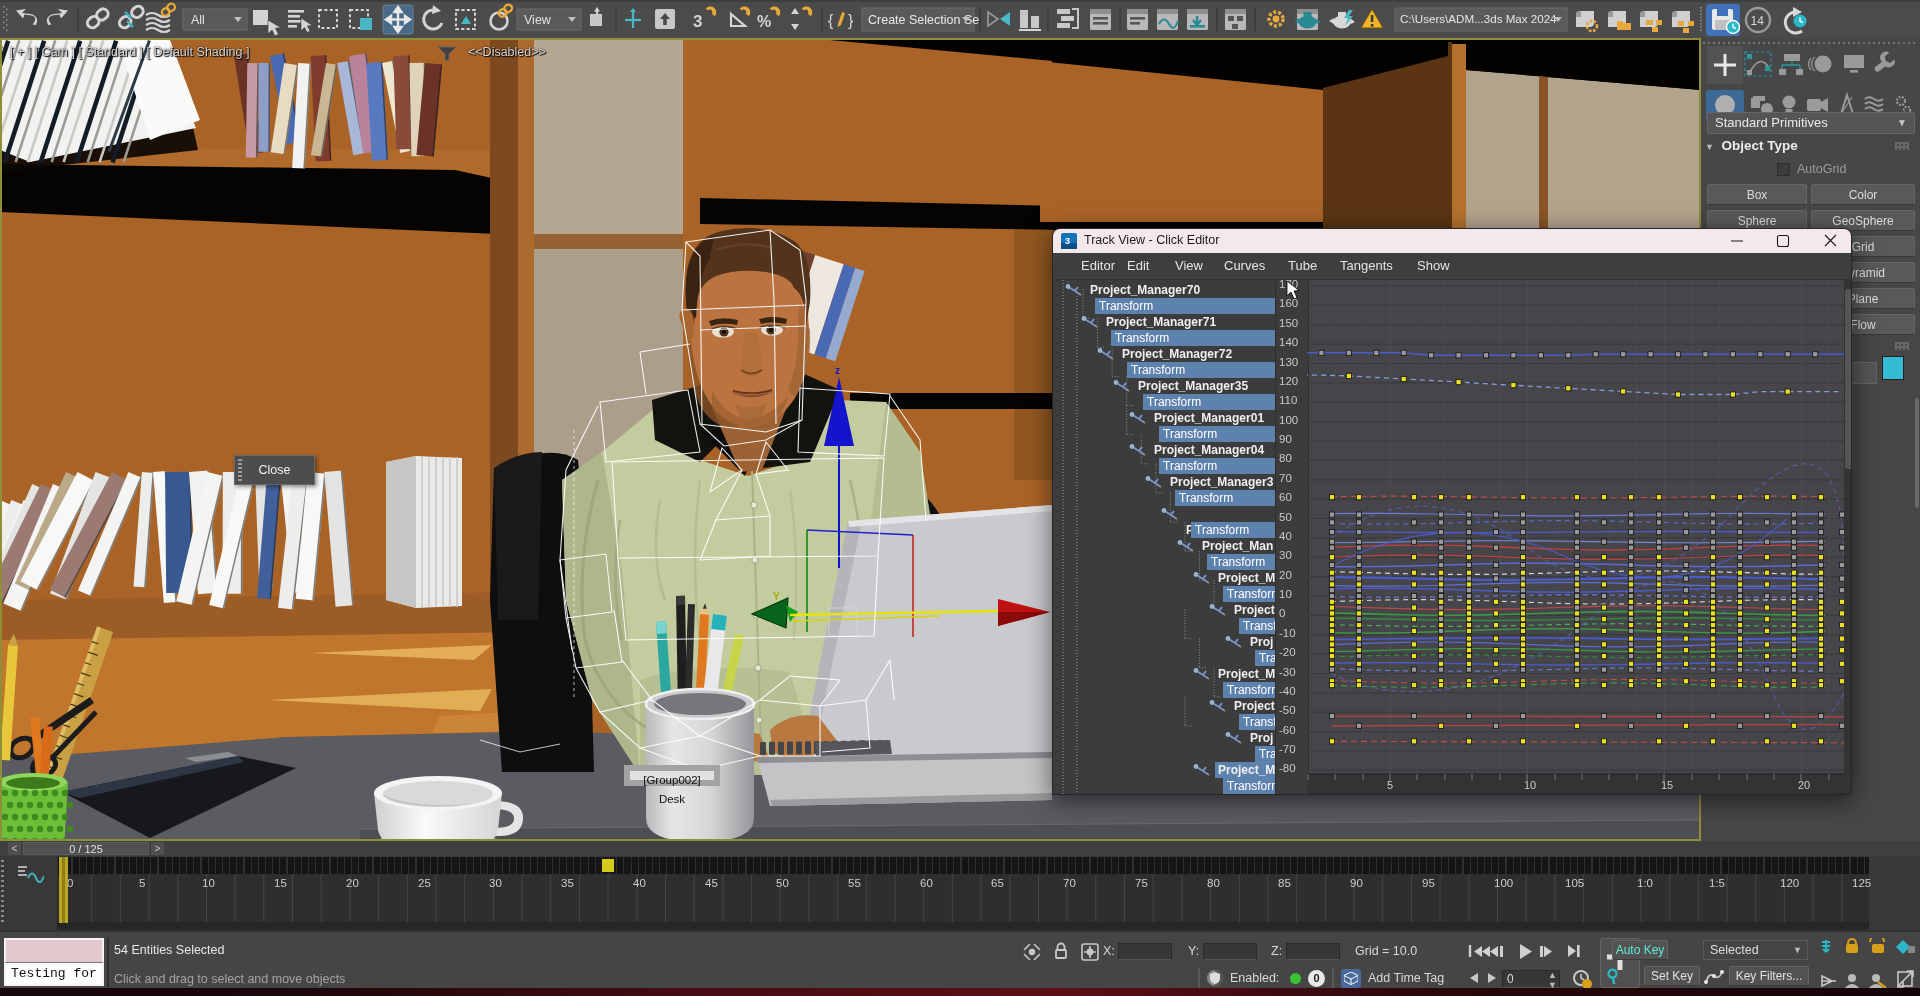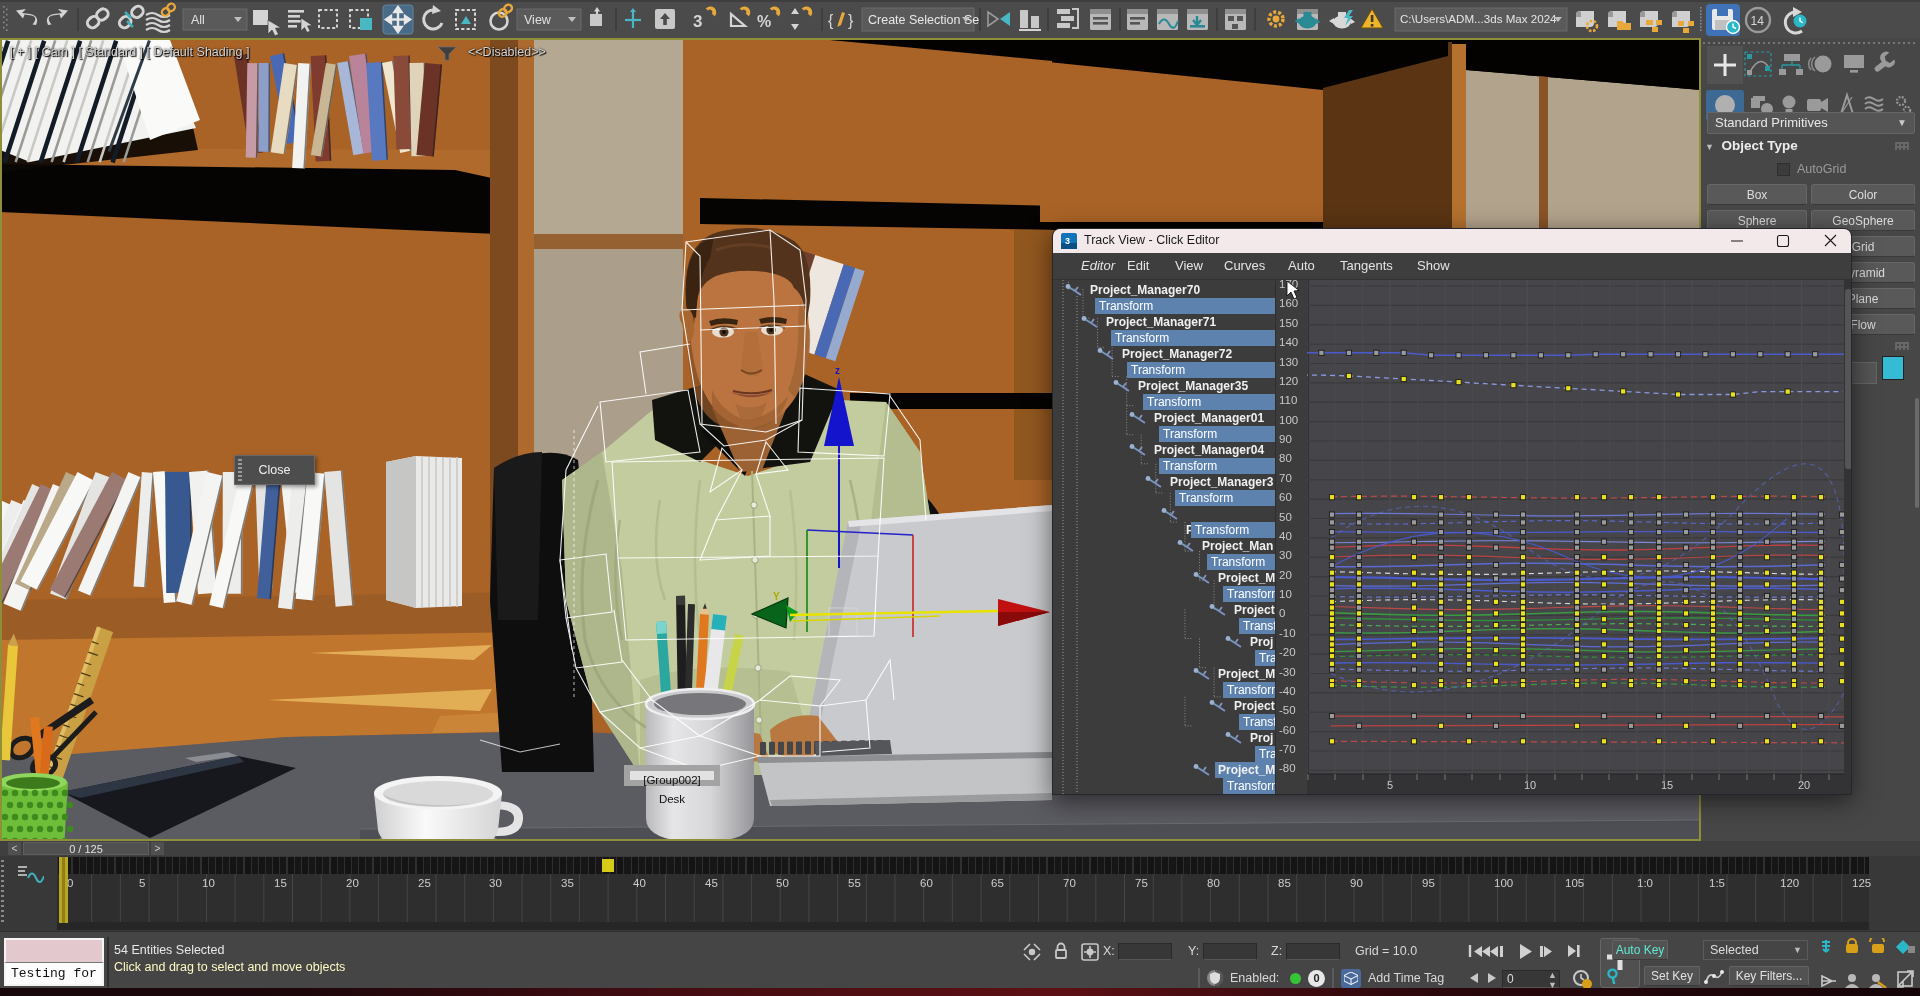--- a/index.html
+++ b/index.html
@@ -822,25 +822,25 @@
       </svg>
       <div class="abs" style="left:31px;top:4px;color:#1a1a1a;font-size:12.5px;">Track View - Click Editor</div>
       <svg class="abs" style="left:668px;top:0" width="132" height="24">
         <g stroke="#1a1a1a" stroke-width="1.1" fill="none">
           <line x1="10" y1="12" x2="22" y2="12"></line>
           <rect x="56.5" y="6.5" width="11" height="11" rx="2"></rect>
           <path d="M104 6 l11 11 m0 -11 l-11 11"></path>
         </g>
       </svg>
       <div class="abs" style="left:0;top:24px;width:100%;height:27px;background:#3e3e3e;border-bottom:1px solid #333;color:#e4e4e4;font-size:13px;">
-        <span class="abs" style="left:28px;top:5px;font-style:italic;">Editor</span>
+        <span class="abs" style="left:28px;top:5px;">Editor</span>
         <span class="abs" style="left:74px;top:5px;">Edit</span>
         <span class="abs" style="left:122px;top:5px;">View</span>
         <span class="abs" style="left:171px;top:5px;">Curves</span>
-        <span class="abs" style="left:235px;top:5px;">Auto</span>
+        <span class="abs" style="left:235px;top:5px;">Tube</span>
         <span class="abs" style="left:287px;top:5px;">Tangents</span>
         <span class="abs" style="left:364px;top:5px;">Show</span>
       </div>
       <div class="abs" style="left:0;top:51px;width:222px;height:516px;background:#3c3c3c;"></div>
       <div class="abs" style="left:222px;top:51px;width:32px;height:516px;background:#3c3c3c;border-left:1px solid #2e2e2e;"></div>
       <div class="abs" style="left:254px;top:51px;width:537px;height:516px;background:#46464a;border-left:2px solid #2a2a2e;"></div>
       <div class="abs" style="left:791px;top:51px;width:9px;height:516px;background:#333;"></div>
       <div class="abs" style="left:792px;top:60px;width:7px;height:180px;background:#555;border-radius:3px;"></div>
       <div class="abs" style="left:0;top:0;width:222px;height:567px;overflow:hidden;">
         <svg class="abs" style="left:0;top:51px" width="222" height="516" viewBox="0 51 222 567">
@@ -1690,21 +1690,21 @@
         <rect x="57" y="66" width="1812" height="8" fill="#262626"></rect>
         <rect x="59" y="1" width="9" height="66" fill="#b9a622"></rect>
         <rect x="62" y="1" width="3" height="66" fill="#8f7f16"></rect>
       </svg>
     </div>
     <div class="abs" style="left:0;top:931px;width:1920px;height:65px;background:#454545;border-top:1px solid #2e2e2e;">
       <div class="abs" style="left:4px;top:6px;width:100px;height:48px;border:2px solid #f4f4f4;background:#e3c9ce;"></div>
       <div class="abs" style="left:4px;top:30px;width:100px;height:24px;background:#fdfdfd;border:2px solid #f4f4f4;border-top:1px solid #777;color:#111;font-family:'Liberation Mono',monospace;font-size:13px;line-height:21px;padding-left:5px;white-space:nowrap;overflow:hidden;">Testing for /</div>
       <div class="abs" style="left:107px;top:5px;width:2px;height:50px;background:#2e2e2e;"></div>
       <div class="abs" style="left:114px;top:11px;color:#e8e8e8;font-size:12.5px;">54 Entities Selected</div>
-      <div class="abs" style="left:114px;top:28px;color:#fef9c3;font-size:12.5px;">Click and drag to select and move objects</div>
+      <div class="abs" style="left:114px;top:40px;color:#a3a3a3;font-size:12.5px;">Click and drag to select and move objects</div>
       <svg class="abs" style="left:1022px;top:10px" width="80" height="44">
         <g stroke="#c8c8c8" stroke-width="1.6" fill="none">
           <path d="M2 8 l6 -6 m4 0 l6 6 m0 4 l-6 6 m-4 0 l-6 -6"></path>
           <circle cx="10" cy="10" r="2.4" fill="#c8c8c8"></circle>
         </g>
         <g stroke="#c8c8c8" stroke-width="1.8" fill="none">
           <rect x="34" y="8" width="10" height="8" rx="1"></rect>
           <path d="M35.5 8 v-3 a3.5 3.5 0 0 1 7 0 v3"></path>
         </g>
         <g stroke="#c8c8c8" stroke-width="1.6" fill="none">

